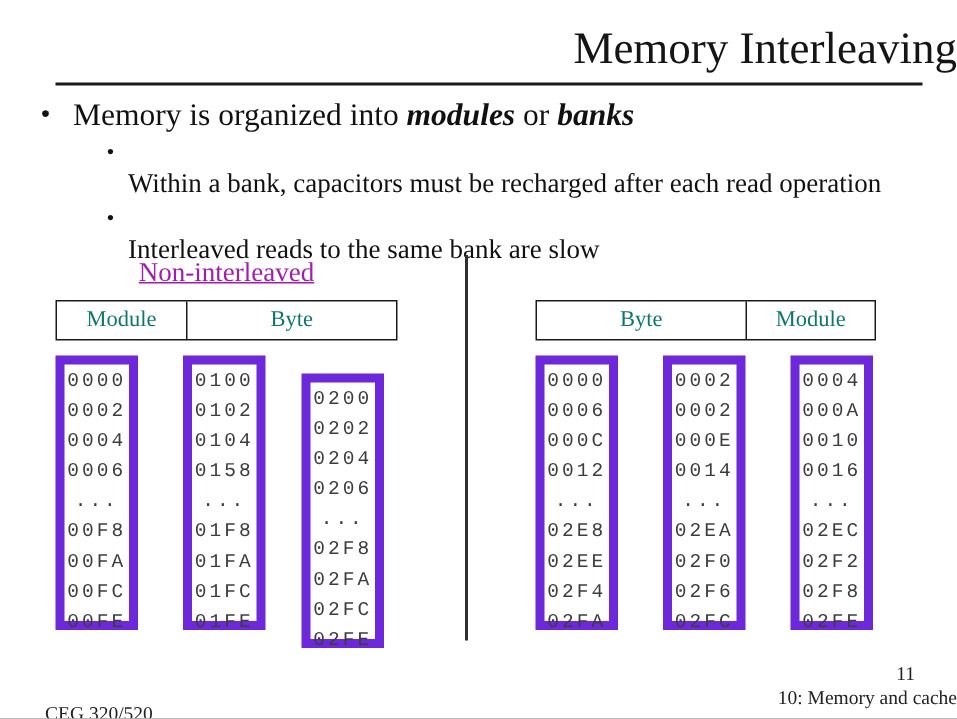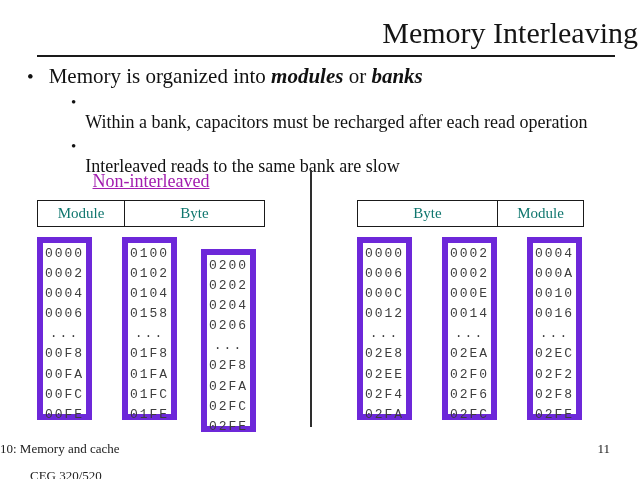--- a/index.html
+++ b/index.html
@@ -102,21 +102,21 @@
     white-space: nowrap;
   }
   .footer {
     position: absolute;
     top: 441px; left: 0;
     width: 100%;
     font-size: 13px;
     color: #222222;
   }
   .footer .f-left { position: absolute; left: 30px; top: 0; margin-top: 27px; }
-  .footer .f-center { position: absolute; left: 0; top: 0; width: 100%; text-align: left; }
+  .footer .f-center { position: absolute; left: 0; top: 16px; width: 100%; text-align: right; }
   .footer .f-right { position: absolute; right: 28px; top: 0; }
 </style>
 </head>
 <body>
 
 <div class="slide">
 
   <div class="title">Memory Interleaving</div>
   <div class="title-rule"></div>
 

